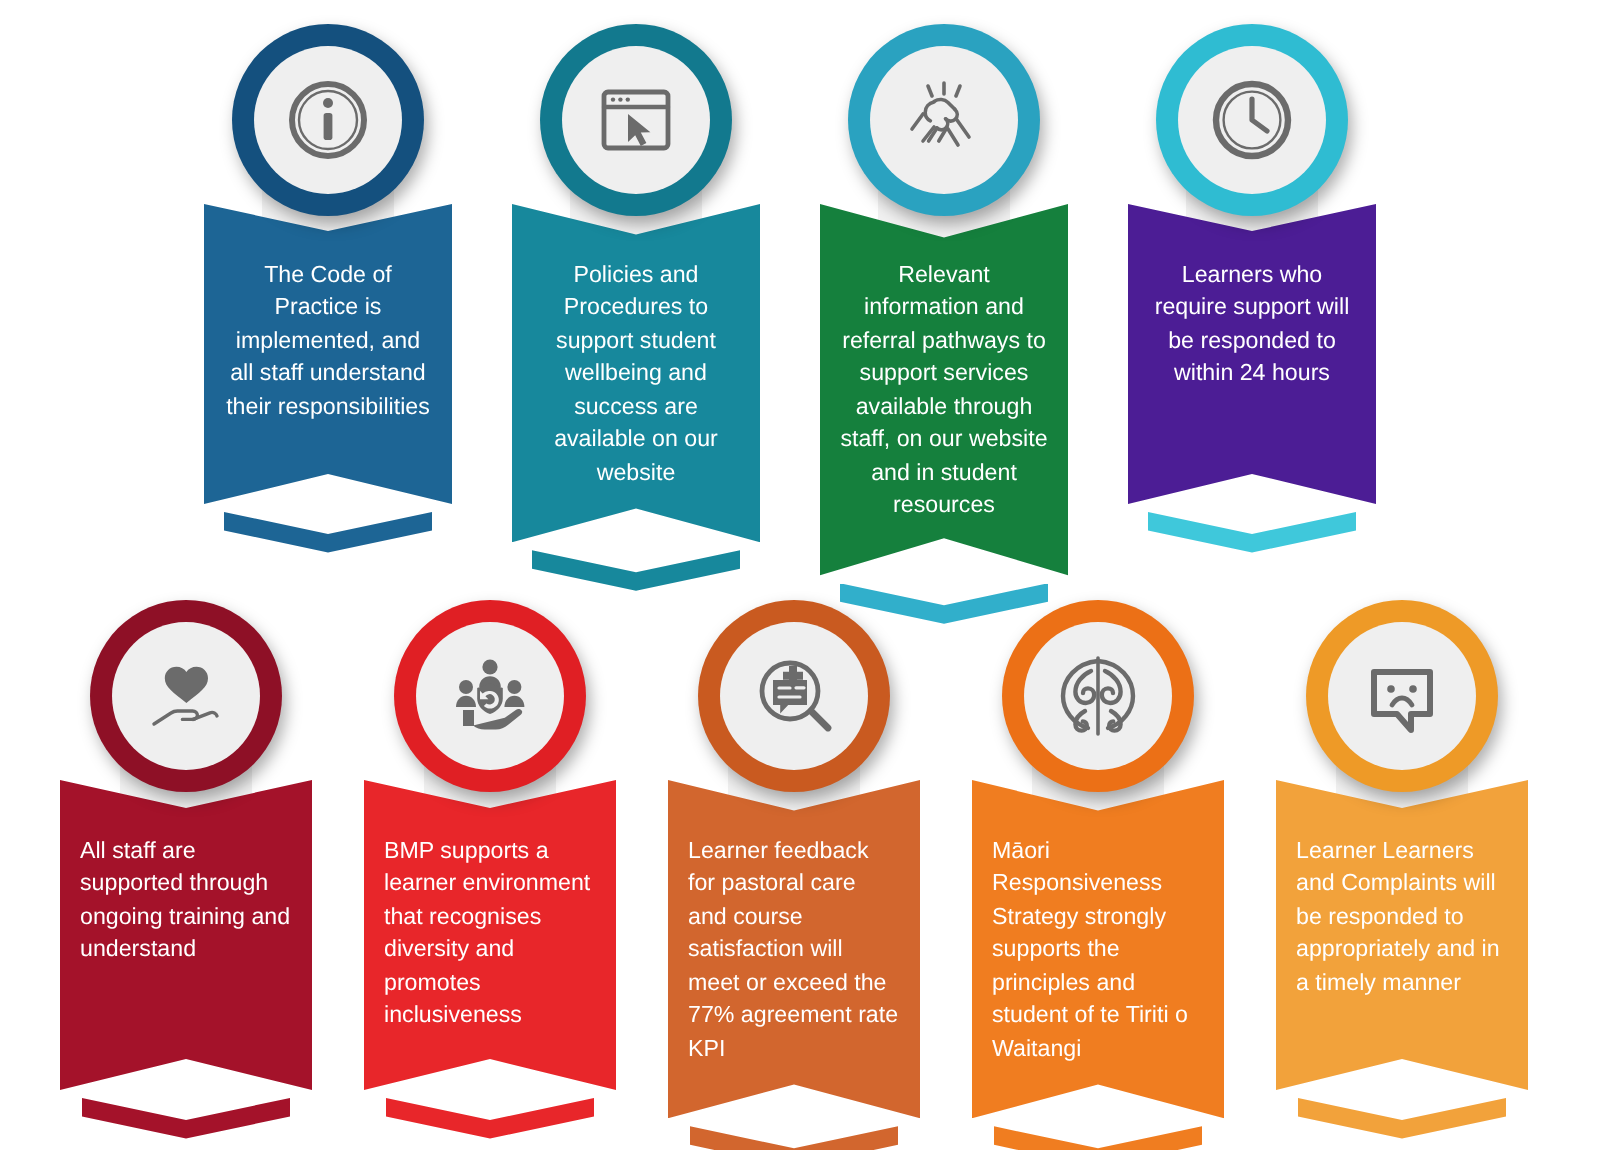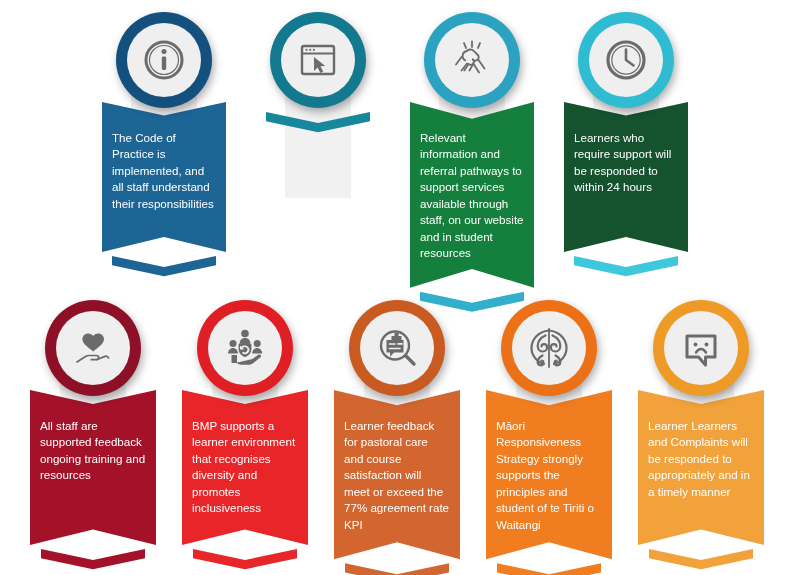--- a/index.html
+++ b/index.html
@@ -27,20 +27,21 @@
   .row {
     position: absolute;
     display: flex;
     align-items: flex-start;
   }
   .row-top {
     left: 96px;
     top: 12px;
     width: 620px;
     gap: 18px;
+    text-align: center;
   }
   .row-bottom {
     left: 22px;
     top: 300px;
     width: 760px;
     gap: 10px;
   }
 
   .card {
     position: relative;
@@ -172,20 +173,23 @@
           <svg viewBox="0 0 48 48">
             <rect class="glyph-stroke" x="8" y="10" width="32" height="28" rx="2" style="stroke-width:2.4"></rect>
             <line class="glyph-stroke" x1="8" y1="17.5" x2="40" y2="17.5" style="stroke-width:2.2"></line>
             <circle class="glyph-fill" cx="12.5" cy="13.8" r="1.1"></circle>
             <circle class="glyph-fill" cx="16.2" cy="13.8" r="1.1"></circle>
             <circle class="glyph-fill" cx="19.9" cy="13.8" r="1.1"></circle>
             <path class="glyph-fill" d="M20 21 L20 35 L23.6 31.6 L26.4 37 L29.2 35.5 L26.4 30.3 L31.2 30.1 Z"></path>
           </svg>
         </div>
       </div>
+      <div class="banner" style="background:#17889C">
+        <span class="banner-text">Policies and Procedures to support student wellbeing and success are available on our website</span>
+      </div>
       <div class="chevron" style="background:#17889C"></div>
     </div>
 
     <div class="card">
       <div class="spine"></div>
       <div class="medallion">
         <div class="ring" style="background:#2AA2C0"></div>
         <div class="disc">
           <svg viewBox="0 0 48 48">
             <g class="glyph-stroke" style="stroke-width:1.8">
@@ -214,21 +218,21 @@
       <div class="medallion">
         <div class="ring" style="background:#2FBCD2"></div>
         <div class="disc">
           <svg viewBox="0 0 48 48">
             <circle class="glyph-stroke" cx="24" cy="24" r="18" style="stroke-width:3.2"></circle>
             <circle class="glyph-stroke" cx="24" cy="24" r="14.2" style="stroke-width:1.2"></circle>
             <path class="glyph-stroke" d="M24 13.5 L24 24 L31.5 29.5" style="stroke-width:2.6"></path>
           </svg>
         </div>
       </div>
-      <div class="banner" style="background:#14532d">
+      <div class="banner" style="background:#4c1d95">
         <span class="banner-text">Learners who require support will be responded to within 24 hours</span>
       </div>
       <div class="chevron" style="background:#3FC8DB"></div>
     </div>
 
   </div>
 
   <div class="row row-bottom">
 
     <div class="card">
@@ -237,21 +241,21 @@
         <div class="ring" style="background:#8E1026"></div>
         <div class="disc">
           <svg viewBox="0 0 48 48">
             <path class="glyph-fill" d="M24.2 27.5 c-6.5 -5.2 -10.8 -8 -10.8 -12.4 c0 -3.3 2.6 -5.7 5.8 -5.7 c2.1 0 4 1 5 2.6 c1 -1.6 2.9 -2.6 5 -2.6 c3.2 0 5.8 2.4 5.8 5.7 c0 4.4 -4.3 7.2 -10.8 12.4 z"></path>
             <path class="glyph-stroke" d="M8 38 l8.5 -5.5 c1 -0.7 2 -1 3.2 -1 h7.6 c1.4 0 2.4 0.9 2.4 2.1 c0 1.2 -1 2.1 -2.4 2.1 h-5.1" style="stroke-width:1.7"></path>
             <path class="glyph-stroke" d="M27.5 35.7 l8.5 -3.3 c1.6 -0.6 3.1 0.3 3.5 1.6" style="stroke-width:1.7"></path>
           </svg>
         </div>
       </div>
       <div class="banner" style="background:#A4122A">
-        <span class="banner-text">All staff are supported feedback ongoing training and resources</span>
+        <span class="banner-text">All staff are supported through ongoing training and understand</span>
       </div>
       <div class="chevron" style="background:#A4122A"></div>
     </div>
 
     <div class="card">
       <div class="spine"></div>
       <div class="medallion">
         <div class="ring" style="background:#E01F24"></div>
         <div class="disc">
           <svg viewBox="0 0 48 48">

